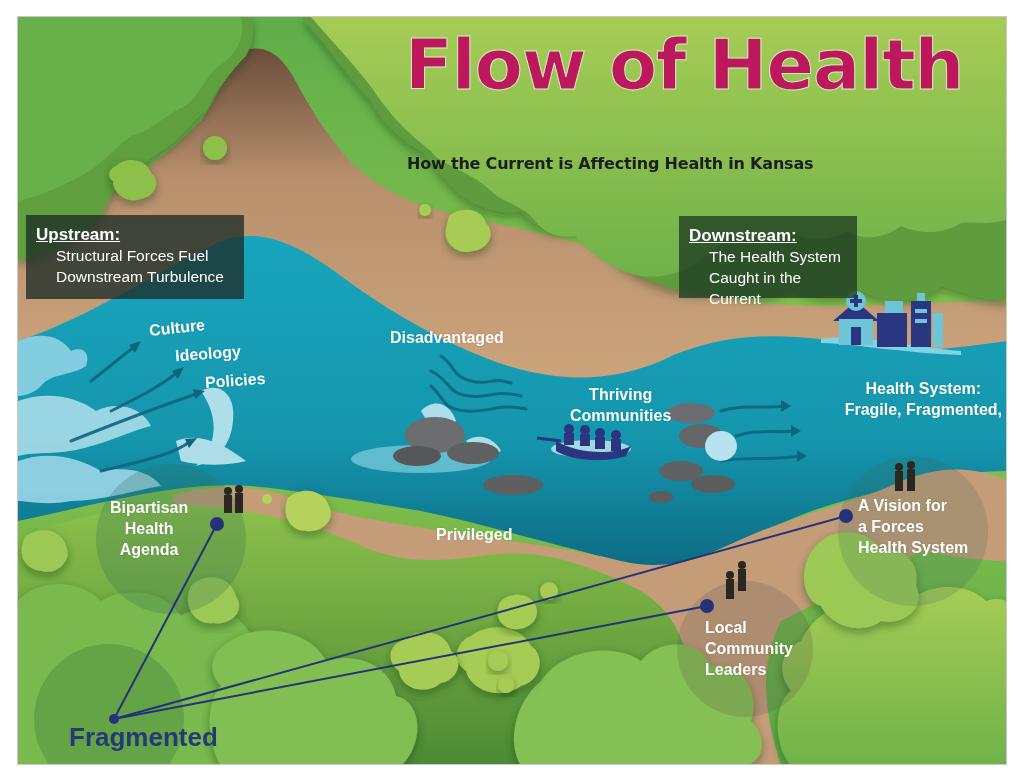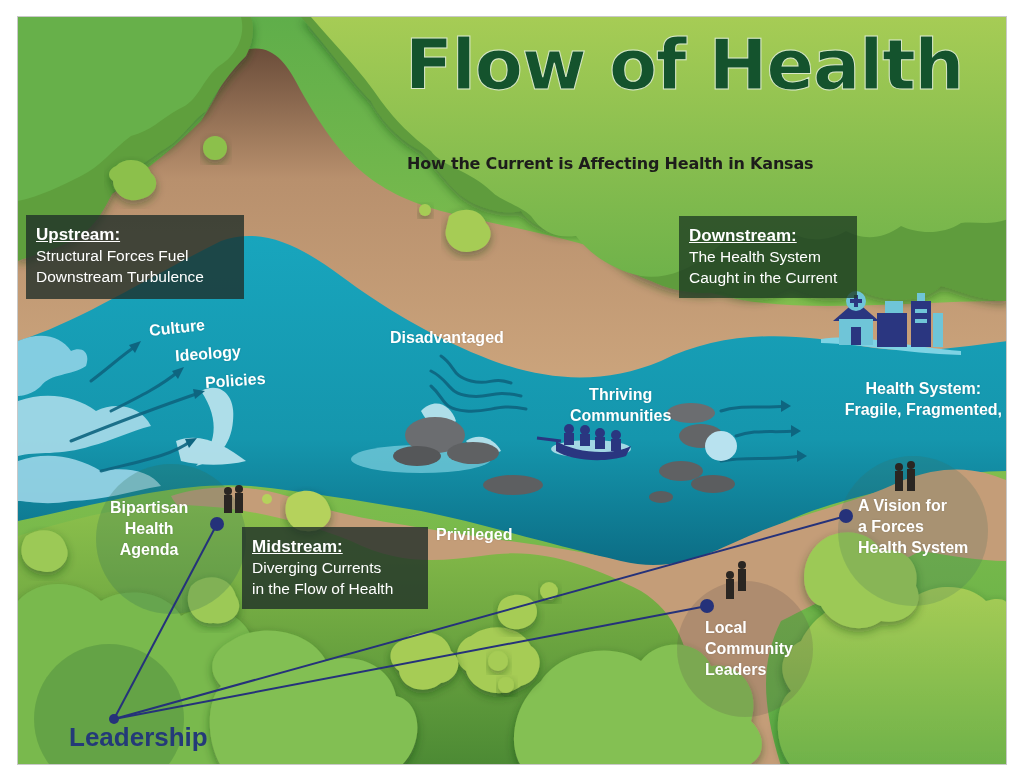--- a/index.html
+++ b/index.html
@@ -1,23 +1,23 @@
 <!DOCTYPE html>
 <html><head>
 <meta charset="utf-8">
 <style>
   html, body { margin: 0; padding: 0; background: #ffffff; }
   body { width: 1024px; height: 782px; position: relative; overflow: hidden; font-family: "DejaVu Sans", "Liberation Sans", sans-serif; }
   .frame { position: absolute; left: 17px; top: 16px; width: 990px; height: 749px; overflow: hidden; border: 1px solid #c9c9c9; box-sizing: border-box; }
   svg.scene { position: absolute; left: 0; top: 0; }
-  .title { position: absolute; left: 404px; top: 24px; font-family: "DejaVu Sans", sans-serif; font-weight: bold; font-size: 70px; line-height: 80px; color: #14532d; letter-spacing: -1px; -webkit-text-stroke: 1px #d8e8c8; white-space: nowrap; text-align: right; }
+  .title { position: absolute; left: 404px; top: 24px; font-family: "DejaVu Sans", sans-serif; font-weight: bold; font-size: 70px; line-height: 80px; color: #be185d; letter-spacing: -1px; -webkit-text-stroke: 1px #d8e8c8; white-space: nowrap; text-align: right; }
   .subtitle { position: absolute; left: 406px; top: 107px; font-family: "DejaVu Sans", sans-serif; font-weight: bold; font-size: 16px; color: #1d1d1b; white-space: nowrap; letter-spacing: -0.2px; }
   .panel { position: absolute; background: rgba(30,45,40,0.78); color: #ffffff; padding: 9px 10px 8px 10px; box-sizing: border-box; font-family: "Liberation Sans", sans-serif; }
   .panel .ph { font-weight: bold; font-size: 17px; line-height: 21px; text-decoration: underline; }
-  .panel .pb { font-size: 15.5px; line-height: 21px; }
+  .panel .pb { font-size: 15.5px; line-height: 21px; margin-left: 20px; }
   .lbl { position: absolute; color: #ffffff; font-family: "Liberation Sans", sans-serif; font-weight: bold; font-size: 16px; line-height: 21px; white-space: nowrap; text-shadow: 0 0 2px rgba(0,0,0,0.15); }
   .lbl.right { text-align: center; }
   .leadership { position: absolute; left: 51px; top: 703px; font-family: "Liberation Sans", sans-serif; font-weight: bold; font-size: 26px; color: #243a78; white-space: nowrap; }
 </style>
 </head>
 <body>
 
 <div class="frame">
   <svg class="scene" width="990" height="749" viewBox="17 16 990 749" xmlns="http://www.w3.org/2000/svg">
     <defs>
@@ -204,25 +204,20 @@
     <div class="pb">Structural Forces Fuel</div>
     <div class="pb">Downstream Turbulence</div>
   </div>
 
   <div class="panel" style="left:661px;top:199px;width:178px;height:82px;background:rgba(30,60,35,0.78);">
     <div class="ph">Downstream:</div>
     <div class="pb">The Health System</div>
     <div class="pb">Caught in the Current</div>
   </div>
 
-  <div class="panel" style="left:224px;top:510px;width:186px;height:82px;">
-    <div class="ph">Midstream:</div>
-    <div class="pb">Diverging Currents</div>
-    <div class="pb">in the Flow of Health</div>
-  </div>
 
   <div class="lbl" style="left:131px;top:300px;transform:rotate(-6deg);">Culture</div>
   <div class="lbl" style="left:157px;top:326px;transform:rotate(-4deg);">Ideology</div>
   <div class="lbl" style="left:187px;top:353px;transform:rotate(-4deg);">Policies</div>
   <div class="lbl" style="left:372px;top:310px;">Disadvantaged</div>
 
   <div class="lbl" style="left:552px;top:367px;text-align:center;">
     <div style="text-align:center;">Thriving</div>
     <div>Communities</div>
   </div>
@@ -245,14 +240,14 @@
     <div>a Forces</div>
     <div>Health System</div>
   </div>
 
   <div class="lbl" style="left:687px;top:600px;">
     <div>Local</div>
     <div>Community</div>
     <div>Leaders</div>
   </div>
 
-  <div class="leadership" style="left:51px;top:705px;">Leadership</div>
+  <div class="leadership" style="left:51px;top:705px;">Fragmented</div>
 </div>
 
 </body></html>

